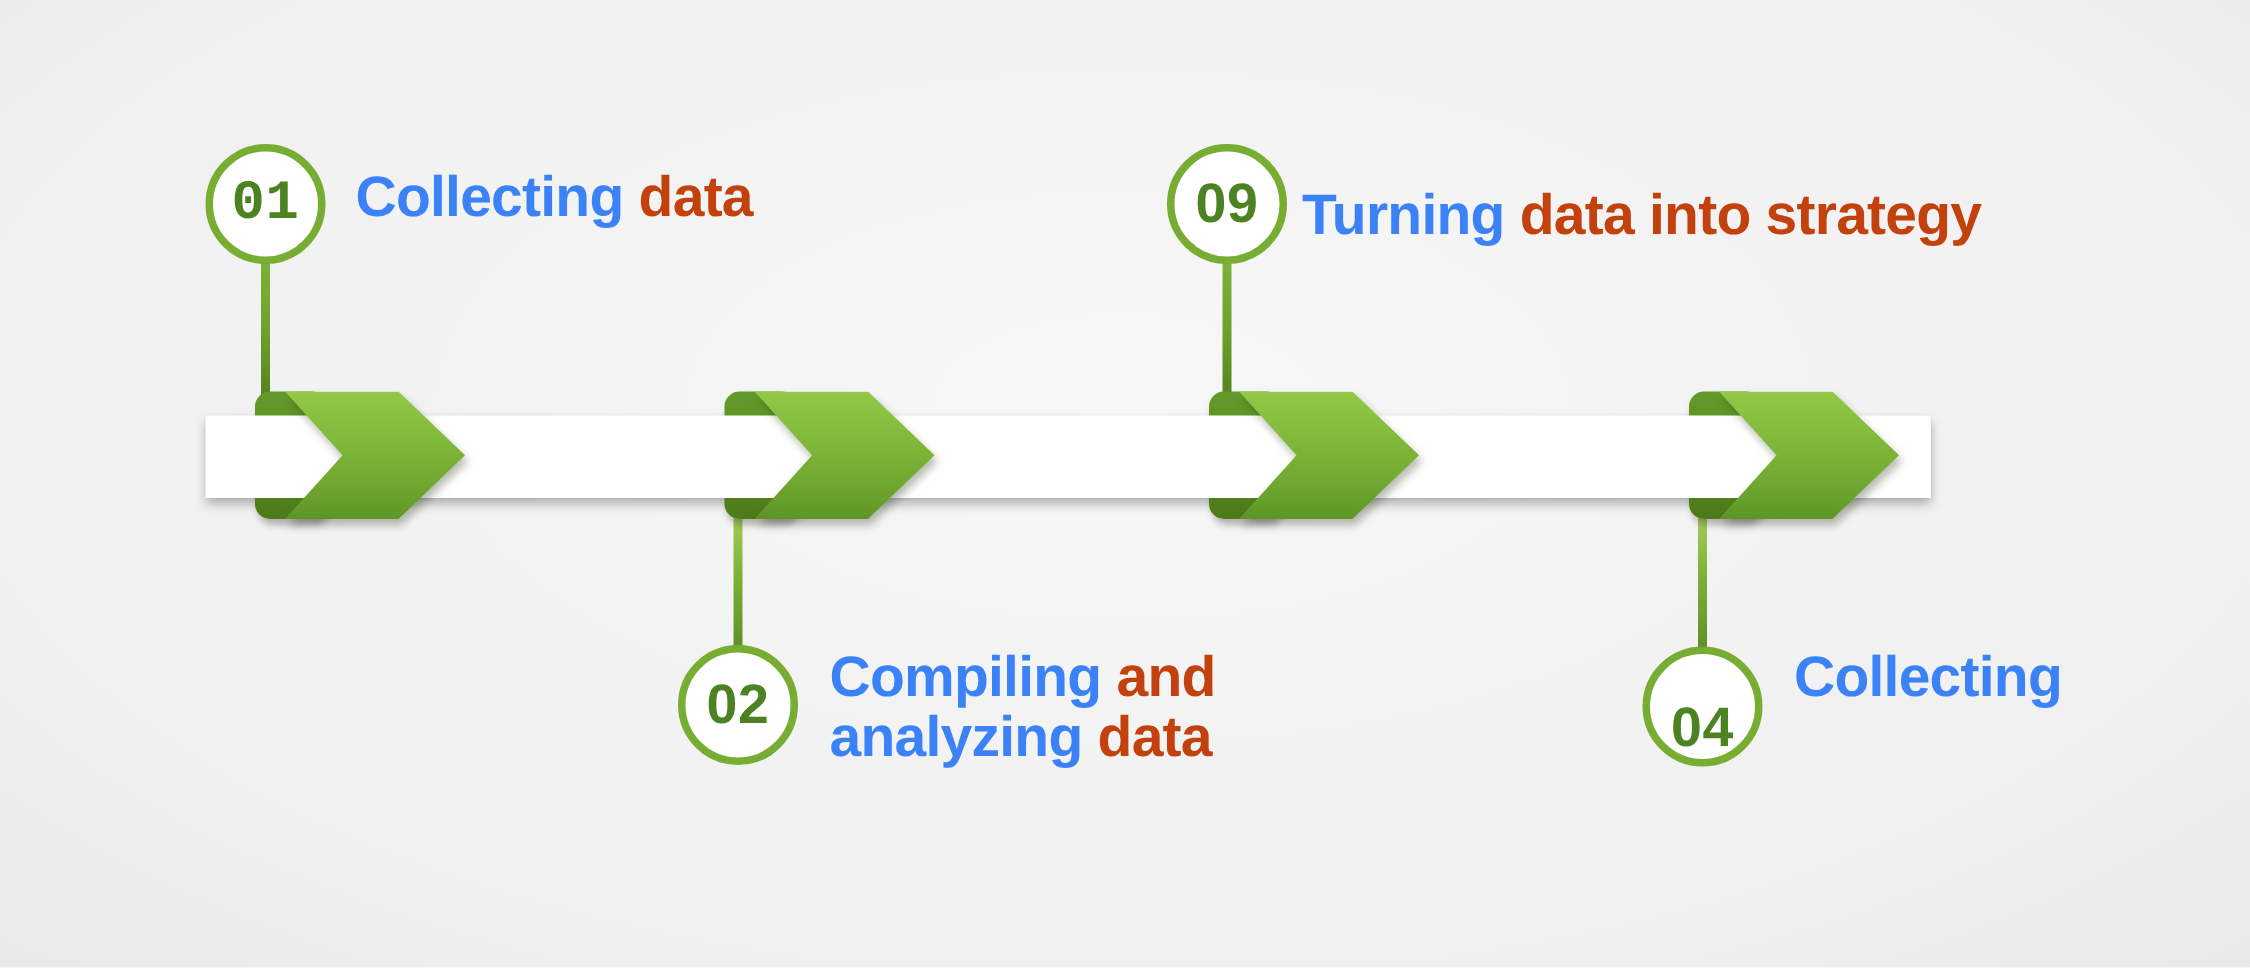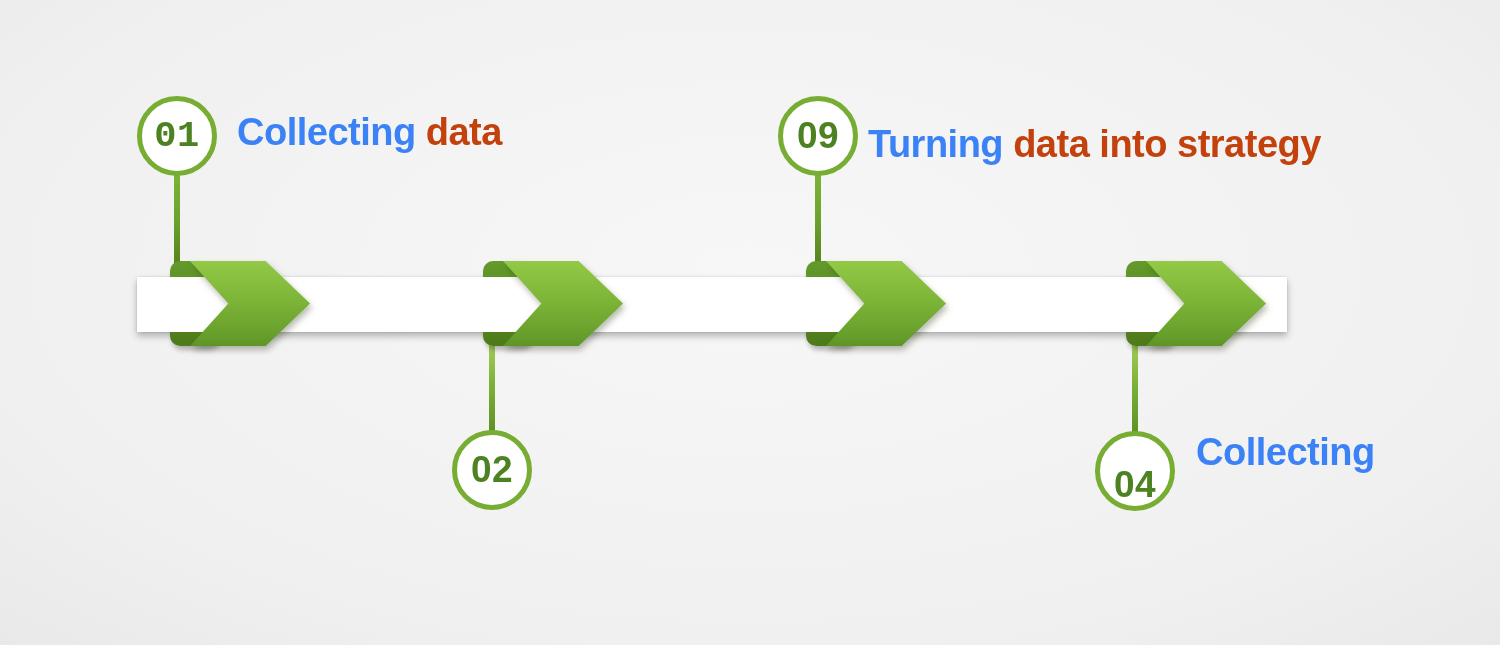--- a/index.html
+++ b/index.html
@@ -125,20 +125,24 @@
     <span>09</span>
   </div>
   <div class="circle circ4">
     <span>04</span>
   </div>
 
   <div class="label lab1">
     <div class="line"><span class="b">Collecting</span><span class="r"> data</span></div>
     <div class="line"><span class="b"></span><span class="r"></span></div>
   </div>
+  <div class="label lab2">
+    <div class="line"><span class="b">Compiling</span><span class="r"> and</span></div>
+    <div class="line"><span class="b">analyzing</span><span class="r"> data</span></div>
+  </div>
   <div class="label lab3">
     <div class="line"><span class="b">Turning</span><span class="r"> data into strategy</span></div>
     <div class="line"><span class="b"></span><span class="r"></span></div>
   </div>
   <div class="label lab4">
     <div class="line"><span class="b">Collecting</span><span class="r"></span></div>
   </div>
 
 </div>
 

